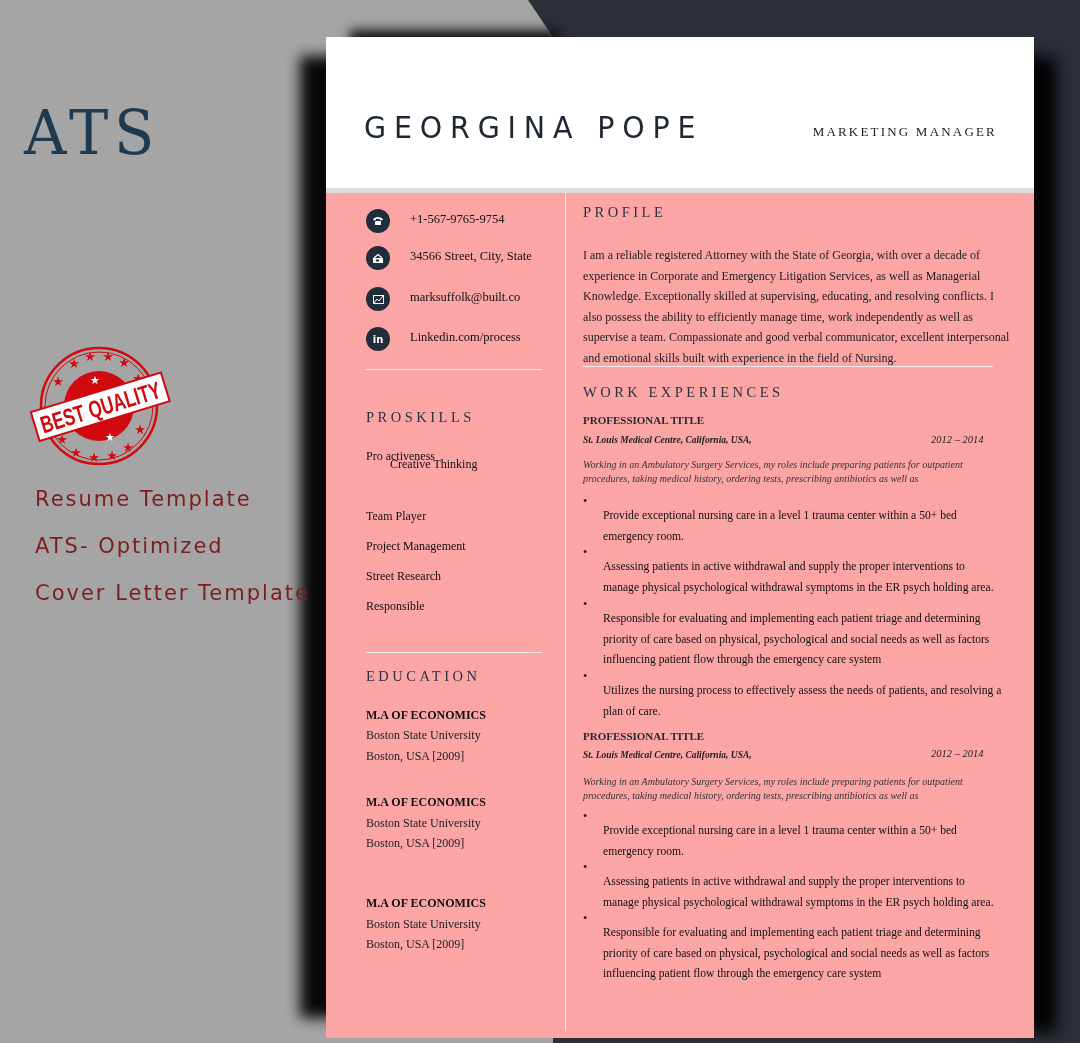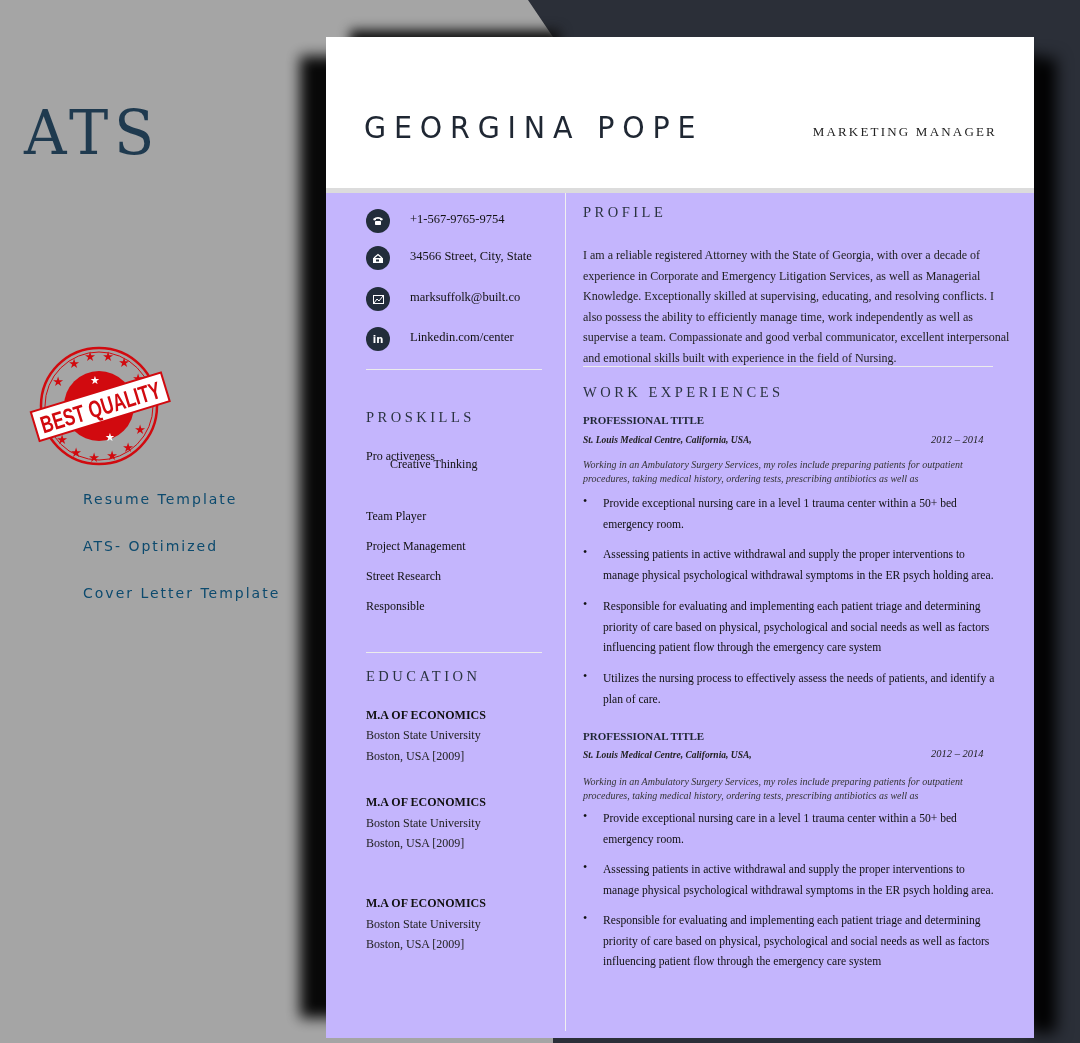--- a/index.html
+++ b/index.html
@@ -39,27 +39,27 @@
       transform: scaleX(0.95); transform-origin: left;
     }
     .badge {
       position: absolute; left: 24px; top: 344px; width: 150px; height: 124px;
     }
     .feature-list {
       position: absolute; left: 35px; top: 488px;
       font-family: "DejaVu Sans", sans-serif;
     }
     .feature-item {
-      font-size: 14px; color: #0c4a6e; letter-spacing: 2px; height: 47px; line-height: 22px; margin-left: 48px;
+      font-size: 21px; color: #7f1d1d; letter-spacing: 2px; height: 47px; line-height: 22px;
     }
 
     
     .page {
       position: absolute; left: 326px; top: 37px; width: 708px; height: 1001px;
-      background: #c4b5fd;
+      background: #fca5a5;
     }
     .header {
       position: absolute; left: 0; top: 0; width: 708px; height: 151px;
       background: #fff;
     }
     .name {
       position: absolute; left: 38px; top: 72px;
       font-family: "DejaVu Sans", sans-serif;
       font-size: 31px; letter-spacing: 8.5px; color: #1f2733; font-weight: normal;
       transform: scaleX(0.92); transform-origin: left;
@@ -122,21 +122,21 @@
     .job-desc {
       position: absolute; left: 257px; width: 420px; font-size: 10px; font-style: italic; color: #333; line-height: 13.5px;
     }
     .bullet {
       position: absolute; left: 257px; width: 430px;
     }
     .bullet-dot {
       position: absolute; left: 0; top: 0; font-size: 12px; color: #111;
     }
     .bullet-text {
-      position: absolute; left: 20px; width: 410px; font-size: 11.6px; line-height: 20.5px; color: #111;
+      position: absolute; left: 20px; width: 410px; font-size: 11.6px; line-height: 20.5px; color: #111; margin-top: 12px;
     }
   </style>
 </head>
 <body>
 
 <div class="bg-dark2"></div>
 <div class="shadow-top"></div>
 <div class="shadow-sheet"></div>
 <div class="shadow-right"></div>
 
@@ -211,21 +211,21 @@
           <rect x="0.5" y="0.5" width="10" height="8" fill="none" stroke="#fff" stroke-width="1"></rect>
           <path d="M1 8 L4 4 L6 6 L10 1" stroke="#fff" stroke-width="1" fill="none"></path>
         </svg>
     </span>
     <span class="contact-text">marksuffolk@built.co</span>
   </div>
   <div class="contact" style="top:290px;">
     <span class="contact-icon">
       <span style="color:#fff;font-family:'DejaVu Sans',sans-serif;font-size:10px;font-weight:bold;">in</span>
     </span>
-    <span class="contact-text">Linkedin.com/center</span>
+    <span class="contact-text">Linkedin.com/process</span>
   </div>
 
   <div class="hr-left" style="top:332px;"></div>
 
   <div class="section-title" style="left:40px; top:372px;">PROSKILLS</div>
   <div class="skill" style="top:412px;">Pro activeness</div>
   <div class="skill" style="top:420px;margin-left:24px;">Creative Thinking</div>
   <div class="skill" style="top:472px;">Team Player</div>
   <div class="skill" style="top:502px;">Project Management</div>
   <div class="skill" style="top:532px;">Street Research</div>
@@ -287,21 +287,21 @@
     <span class="bullet-dot">•</span>
     <div class="bullet-text">
       <div>Responsible for evaluating and implementing each patient triage and determining</div>
       <div>priority of care based on physical, psychological and social needs as well as factors</div>
       <div>influencing patient flow through the emergency care system</div>
     </div>
   </div>
   <div class="bullet" style="top:632px;">
     <span class="bullet-dot">•</span>
     <div class="bullet-text">
-      <div>Utilizes the nursing process to effectively assess the needs of patients, and identify a</div>
+      <div>Utilizes the nursing process to effectively assess the needs of patients, and resolving a</div>
       <div>plan of care.</div>
     </div>
   </div>
 
   <div class="job-title-small" style="top:693px;">PROFESSIONAL TITLE</div>
   <div class="job-company" style="top:713px;">St. Louis Medical Centre, California, USA,</div>
   <div class="job-dates" style="top:711px;">2012 – 2014</div>
   <div class="job-desc" style="top:738px;">
     <div>Working in an Ambulatory Surgery Services, my roles include preparing patients for outpatient</div>
     <div>procedures, taking medical history, ordering tests, prescribing antibiotics as well as</div>

